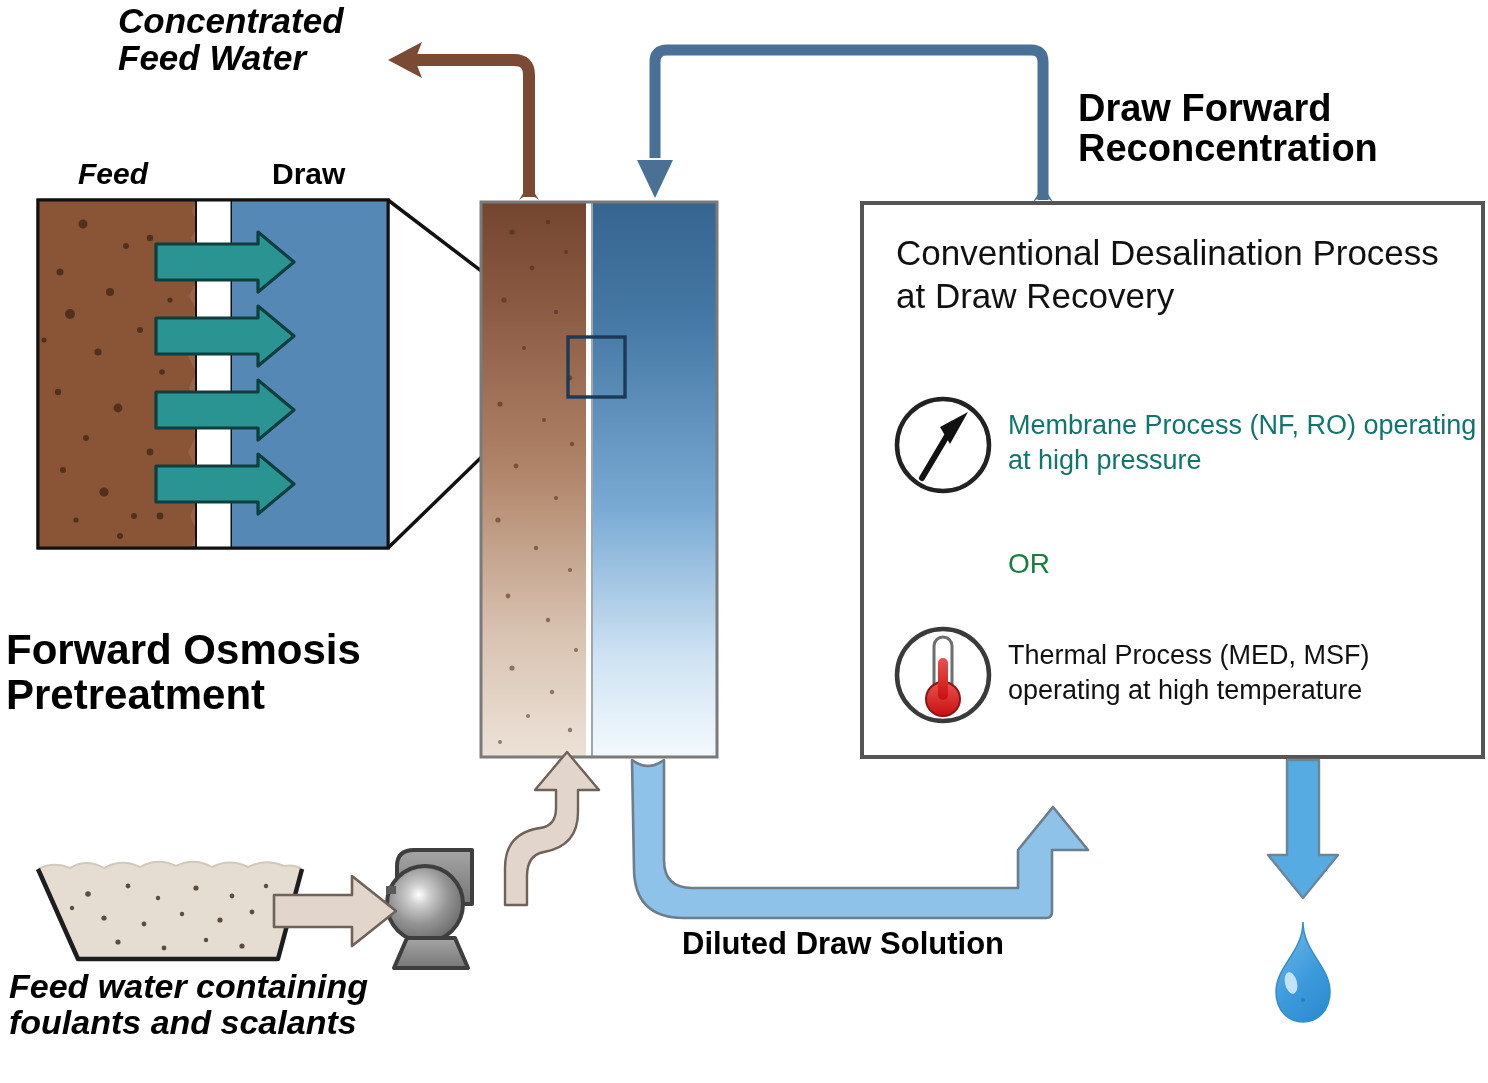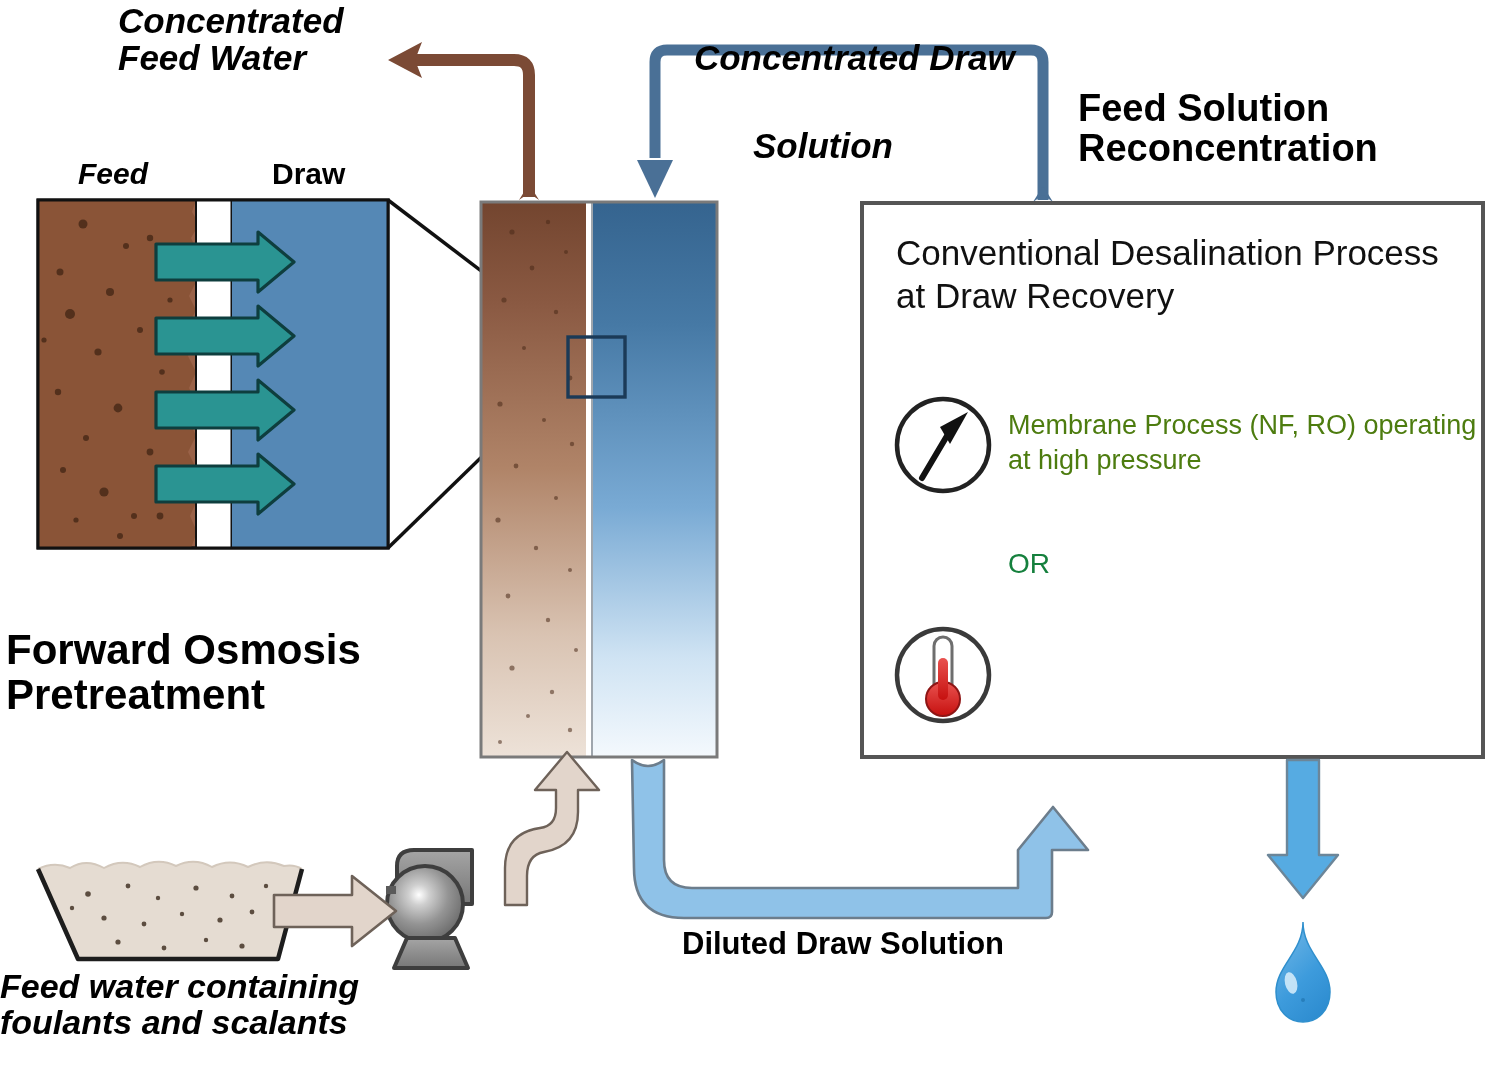--- a/index.html
+++ b/index.html
@@ -10,29 +10,29 @@
 
   .lbl{position:absolute;color:#000;font-weight:bold;white-space:pre;line-height:1.06;}
 
   
   #lbl-concentrated-feed{left:118px;top:2px;font-size:35px;font-style:italic;text-align:left;}
   #lbl-concentrated-draw{left:655px;top:2px;font-size:35px;font-style:italic;text-align:left;}
   #lbl-draw-recon{left:1078px;top:88px;font-size:38px;text-align:left;}
   #lbl-feed-small{left:78px;top:158px;font-size:30px;font-style:italic;}
   #lbl-draw-small{left:272px;top:158px;font-size:30px;}
   #lbl-fo-pretreat{left:6px;top:628px;font-size:42px;text-align:left;}
-  #lbl-feedwater{left:0px;top:968px;font-size:34px;font-style:italic;text-align:left;}
+  #lbl-feedwater{left:0px;top:968px;font-size:34px;font-style:italic;text-align:left;padding-left:9px;}
   #lbl-diluted{left:682px;top:928px;font-size:31px;}
   #lbl-product{left:1174px;top:1031px;font-size:31px;font-style:italic;}
 
   
   #panel-title{position:absolute;left:896px;top:232px;width:570px;font-size:35px;
       font-weight:normal;color:#111;line-height:1.22;}
   #panel-or{position:absolute;left:1008px;top:548px;font-size:28px;color:#15803d;}
-  #row1-text{position:absolute;left:1008px;top:408px;width:470px;font-size:27px;color:#4d7c0f;line-height:1.28;}
+  #row1-text{position:absolute;left:1008px;top:408px;width:470px;font-size:27px;color:#0f766e;line-height:1.28;}
   #row2-text{position:absolute;left:1008px;top:638px;width:480px;font-size:27px;color:#111;line-height:1.28;}
 </style>
 </head>
 <body>
 
 <div id="stage">
 
   <svg id="scene" viewBox="0 0 1488 1083">
     <defs>
       <linearGradient id="gFeed" x1="0" y1="0" x2="0" y2="1">
@@ -248,38 +248,35 @@
       <path d="M1303,922 C1303,952 1276,966 1276,992 C1276,1010 1288,1022 1303,1022
                C1318,1022 1330,1010 1330,992 C1330,966 1303,952 1303,922 Z" fill="url(#gDrop)" stroke="#2F8FCD" stroke-width="1.5"></path>
       <ellipse cx="1291" cy="983" rx="6" ry="11" fill="#D9EEFB" opacity="0.85" transform="rotate(-14 1291 983)"></ellipse>
       <circle cx="1303" cy="1000" r="2" fill="#1C6FA8" opacity="0.6"></circle>
     </g>
   </svg>
 
   <div class="lbl" id="lbl-concentrated-feed">Concentrated
 Feed Water</div>
 
-  <div class="lbl" id="lbl-concentrated-draw">
-    <span>Concentrated Draw</span>
-    <span style="display:block;margin-left:98px;margin-top:14px;">Solution</span>
-  </div>
-
-  <div class="lbl" id="lbl-draw-recon">Feed Solution
+
+  <div class="lbl" id="lbl-draw-recon">Draw Forward
 Reconcentration</div>
 
   <div class="lbl" id="lbl-feed-small">Feed</div>
 
   <div class="lbl" id="lbl-draw-small">Draw</div>
 
   <div class="lbl" id="lbl-fo-pretreat">Forward Osmosis
 Pretreatment</div>
 
   <div class="lbl" id="lbl-feedwater">Feed water containing
 foulants and scalants</div>
 
   <div class="lbl" id="lbl-diluted">Diluted Draw Solution</div>
 
 
   <div id="panel-title">Conventional Desalination Process at Draw Recovery</div>
   <div id="row1-text">Membrane Process (NF, RO) operating at high pressure</div>
   <div id="panel-or">OR</div>
+  <div id="row2-text">Thermal Process (MED, MSF) operating at high temperature</div>
 
 </div>
 
 </body></html>

